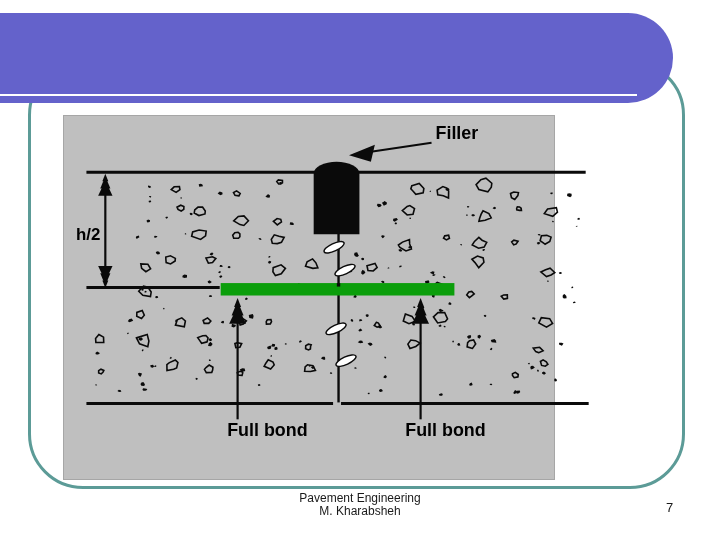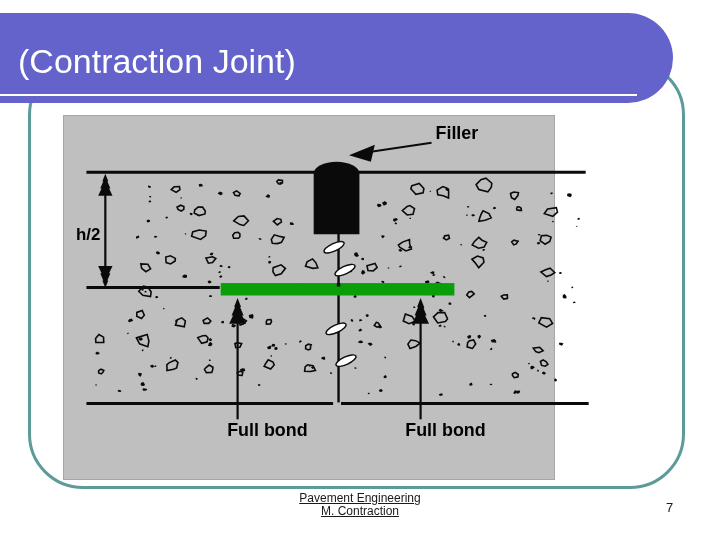--- a/index.html
+++ b/index.html
@@ -37,35 +37,34 @@
   .agg-blob{fill:none;stroke:var(--line-black);stroke-width:1.6px;}
   .agg-mark{fill:var(--line-black);stroke:none;}
   .solid{fill:var(--line-black);stroke:none;}
   .lens{fill:#ffffff;stroke:var(--line-black);stroke-width:1.4px;}
   .dlabel{font-family:"Liberation Sans",sans-serif;font-weight:bold;
           font-size:18px;fill:#000000;}
   .dlabel.small{font-size:17px;}
   
   #footer-center{
     position:absolute;left:0;right:0;top:492px;text-align:center;
-    font-size:12px;line-height:13px;color:#1a1a1a;text-decoration:underline;
+    font-size:12px;line-height:13px;color:#1a1a1a;
   }
   #page-number{
     position:absolute;left:666px;top:500px;font-size:13px;color:#1a1a1a;
   }
 </style>
 </head>
 <body>
 
 <div id="slide">
 
   <div id="teal-frame"></div>
 
   <div id="title-bar">
-    <span id="title-text">(Contraction Joint)</span>
     <div id="title-underline"></div>
   </div>
 
   <div id="diagram-panel">
     <svg viewBox="63 115 566 365">
 
       <g>
           <polygon points="170.3,189.0 173.2,186.2 178.5,186.0 179.0,189.1 175.2,191.8" class="agg-blob"></polygon>
           <polygon points="238.4,195.3 234.4,194.7 232.9,192.0 236.0,190.3 239.6,192.9" class="agg-blob"></polygon>
           <polygon points="278.3,183.3 276.4,180.9 278.0,179.2 282.1,179.7 282.1,182.1 280.3,183.3" class="agg-blob"></polygon>
@@ -333,17 +332,17 @@
             <polygon points="421,301 415,315.5 427,315.5" class="solid"></polygon>
             <polygon points="421,306 412.5,324 429.5,324" class="solid"></polygon>
           </g>
         <text class="dlabel" x="446" y="437" text-anchor="middle">Full bond</text>
       </g>
     </svg>
   </div>
 
   <div id="footer-center">
     <div>Pavement Engineering</div>
-    <div>M. Contraction</div>
+    <div>M. Kharabsheh</div>
   </div>
   <div id="page-number">7</div>
 
 </div>
 
 </body></html>

